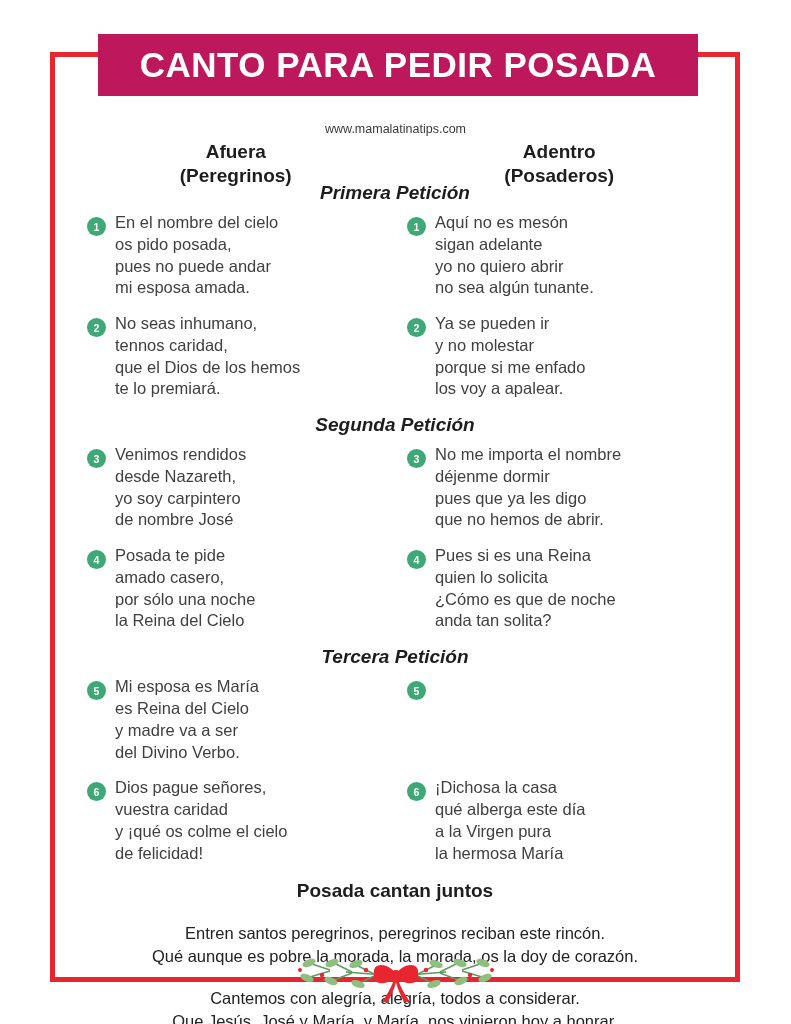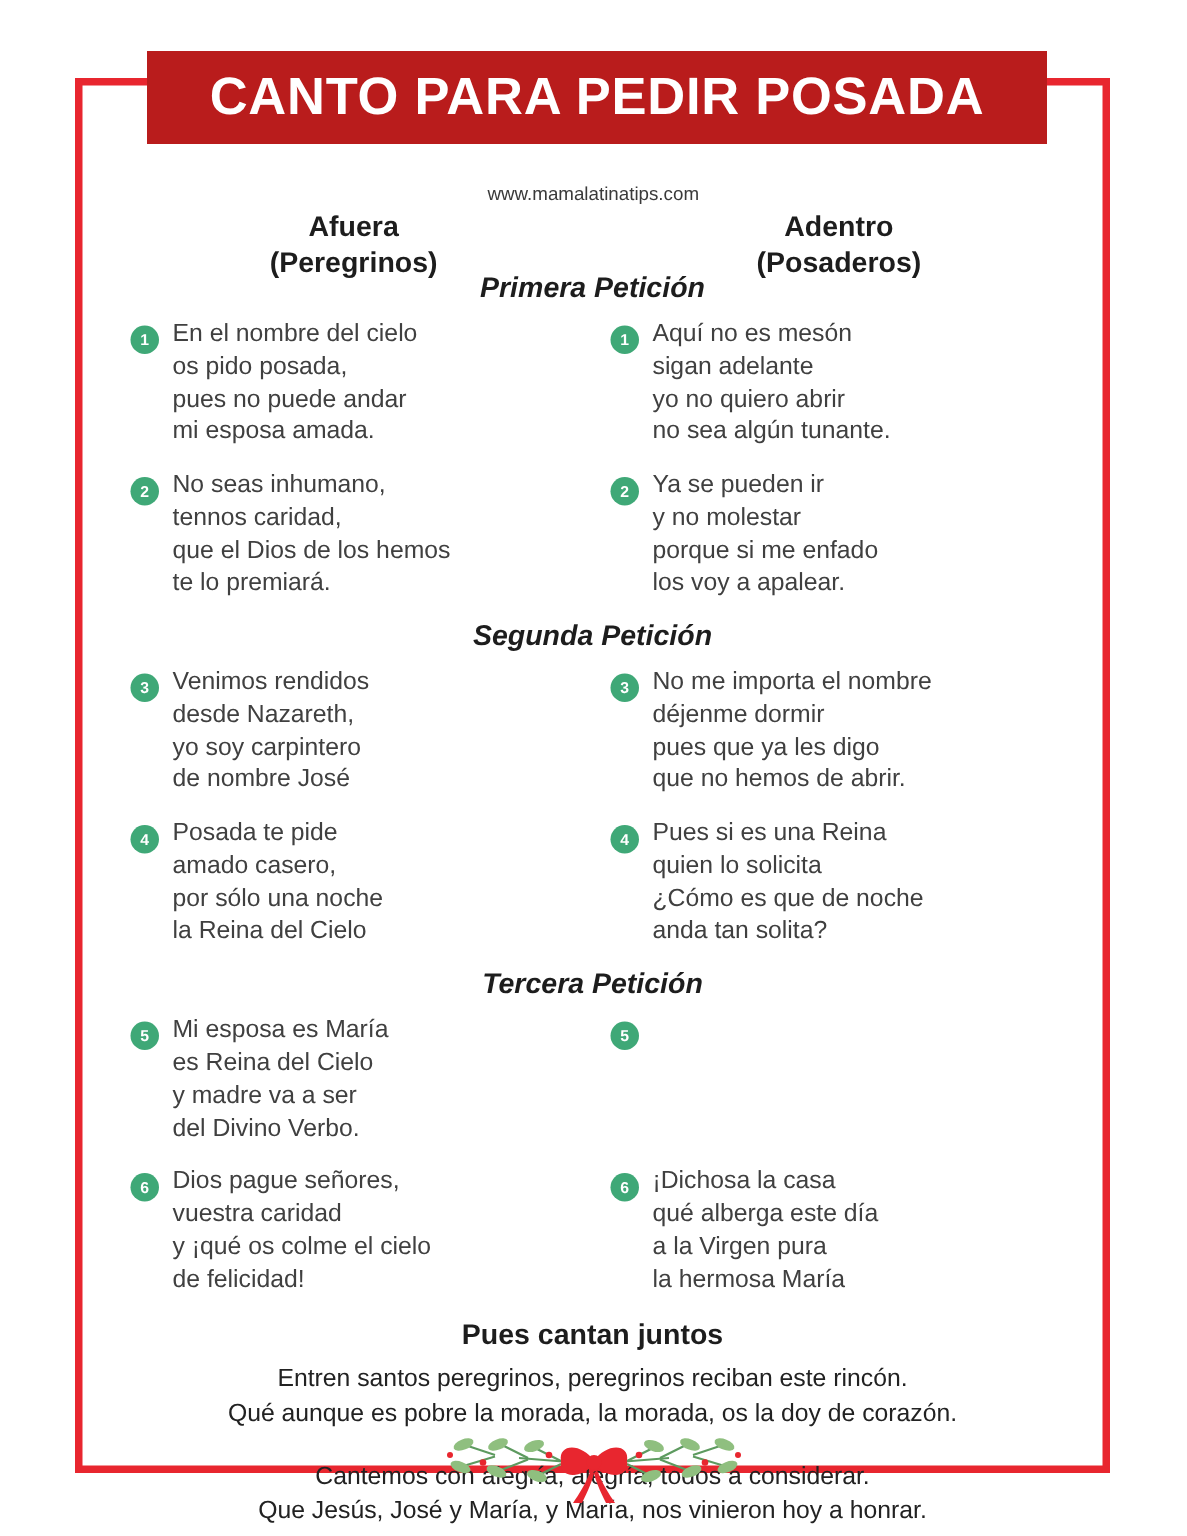--- a/index.html
+++ b/index.html
@@ -21,21 +21,21 @@
     left: 50px; top: 52px;
     width: 690px; height: 930px;
     border: 5px solid #e8262f;
     background: transparent;
   }
   
   .title-bar {
     position: absolute;
     left: 98px; top: 34px;
     width: 600px; height: 62px;
-    background: #b91c1c;
+    background: #be185d;
     display: flex;
     align-items: center;
     justify-content: center;
   }
   .title-bar .title {
     color: #ffffff;
     font-size: 35px;
     font-weight: bold;
     letter-spacing: 0.5px;
     white-space: nowrap;
@@ -114,21 +114,21 @@
     font-weight: bold;
     color: #1d1d1d;
     margin-top: 16px;
   }
   .together-block {
     text-align: center;
     font-size: 16.5px;
     color: #222222;
     line-height: 1.36;
     white-space: pre-line;
-    margin-top: 6px;
+    margin-top: 20px;
   }
   .together-block.second { margin-top: 20px; }
   
   .garland {
     position: absolute;
     left: 50%;
     bottom: 18px;
     transform: translateX(-50%);
     width: 300px;
     height: 56px;
@@ -260,21 +260,21 @@
             <div class="verse">¡Dichosa la casa
 qué alberga este día
 a la Virgen pura
 la hermosa María</div>
           </div>
         </div>
       </div>
     </div>
 
     <div class="section">
-      <div class="together-title">Pues cantan juntos</div>
+      <div class="together-title">Posada cantan juntos</div>
       <div class="together-block">Entren santos peregrinos, peregrinos reciban este rincón.
 Qué aunque es pobre la morada, la morada, os la doy de corazón.</div>
       <div class="together-block second">Cantemos con alegría, alegría, todos a considerar.
 Que Jesús, José y María, y María, nos vinieron hoy a honrar.</div>
     </div>
 
   </div>
 
   <svg class="garland" viewBox="0 0 300 56">
     <g stroke="#5d9a5f" stroke-width="1.4" fill="none">

